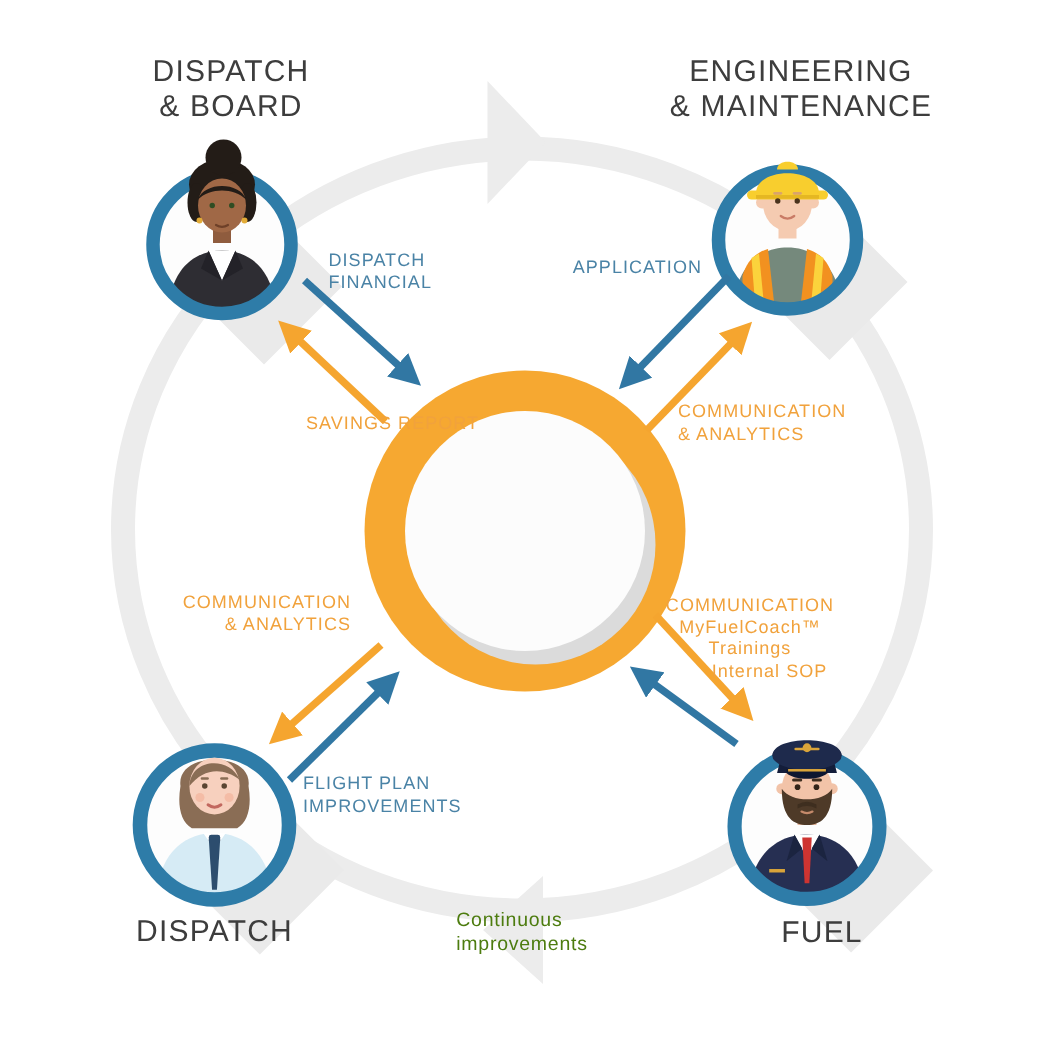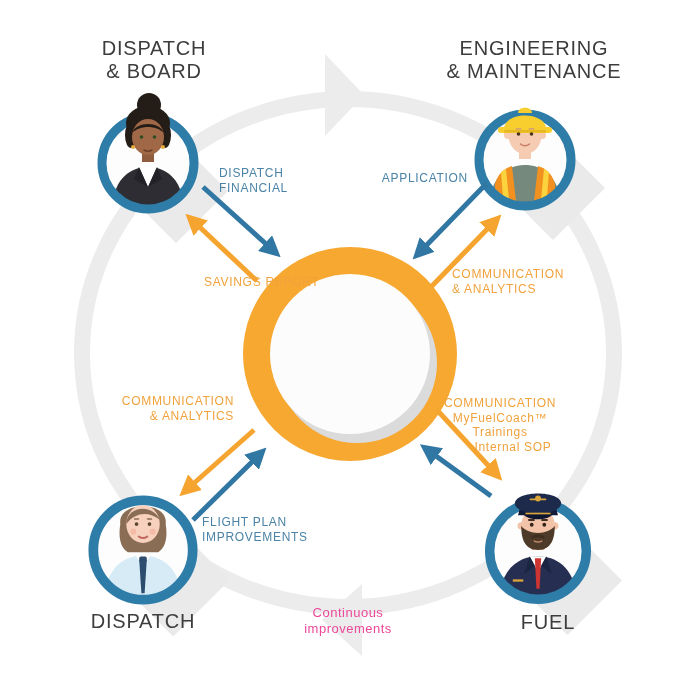--- a/index.html
+++ b/index.html
@@ -16,22 +16,22 @@
   .fuel{
     color:#3A3A3A;font-size:37px;font-weight:700;line-height:46px;
     letter-spacing:2px;text-align:center;transform:translateX(-50%);
   }
   .lbl{font-size:12px;line-height:14.5px;letter-spacing:0.7px;}
   .lbl.blue{color:#4A83A6;}
   .lbl.orange{color:#F1A23C;}
   .lbl.r{text-align:right;}
   .lbl.c{text-align:center;transform:translateX(-50%);}
   .caption{
-    color:#ec4899;font-size:13px;line-height:16px;letter-spacing:0.5px;
-    text-align:center;transform:translateX(-50%);
+    color:#4d7c0f;font-size:13px;line-height:16px;letter-spacing:0.5px;
+    transform:translateX(-50%);
   }
 </style>
 </head>
 <body>
 
 <div class="stage">
 
 <svg width="700" height="700" viewBox="0 0 700 700">
   <defs>
     <clipPath id="bodyClip">

